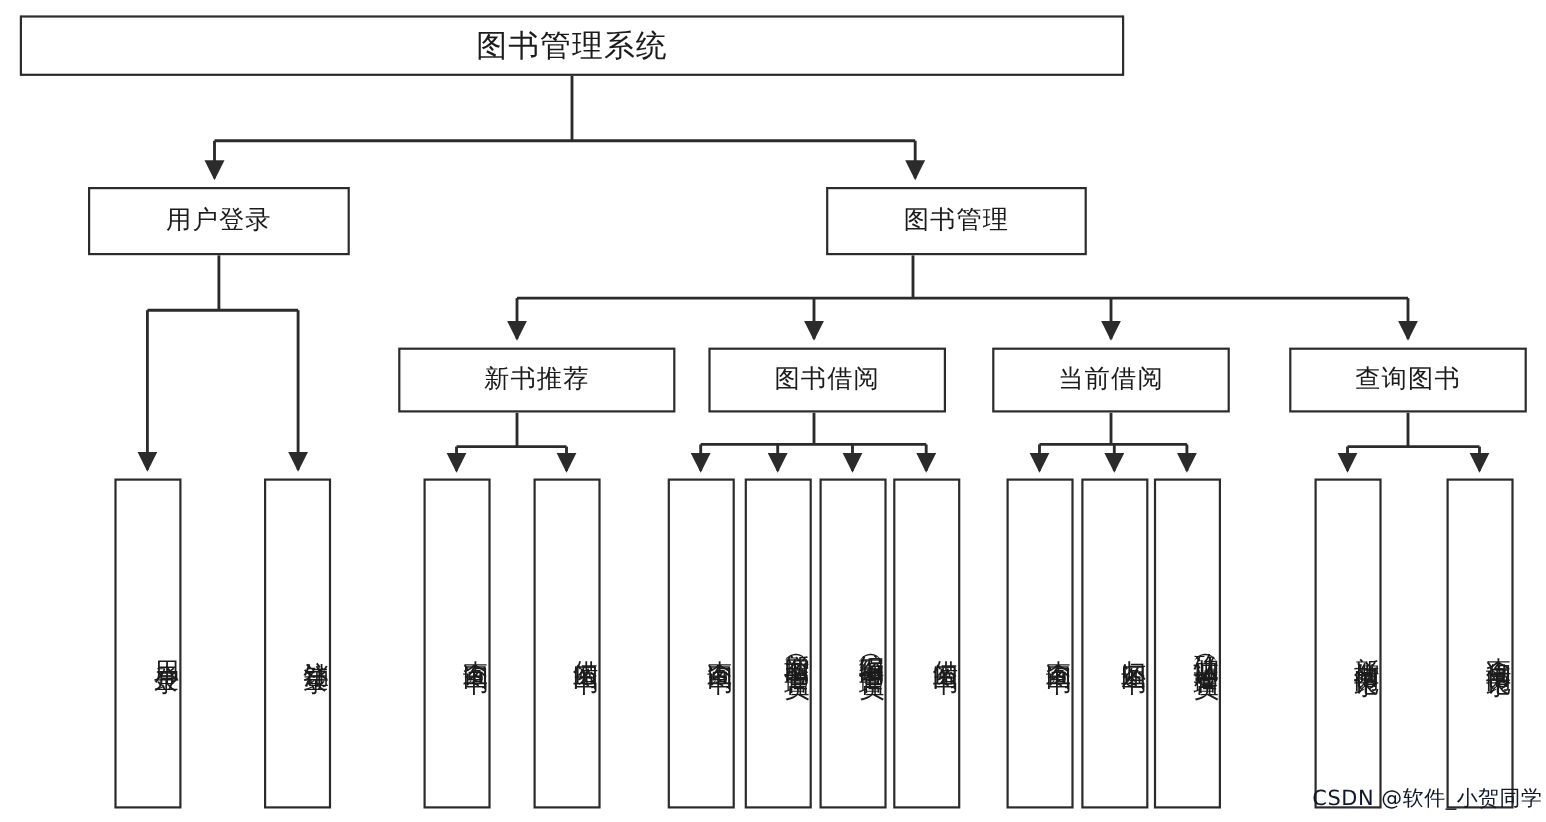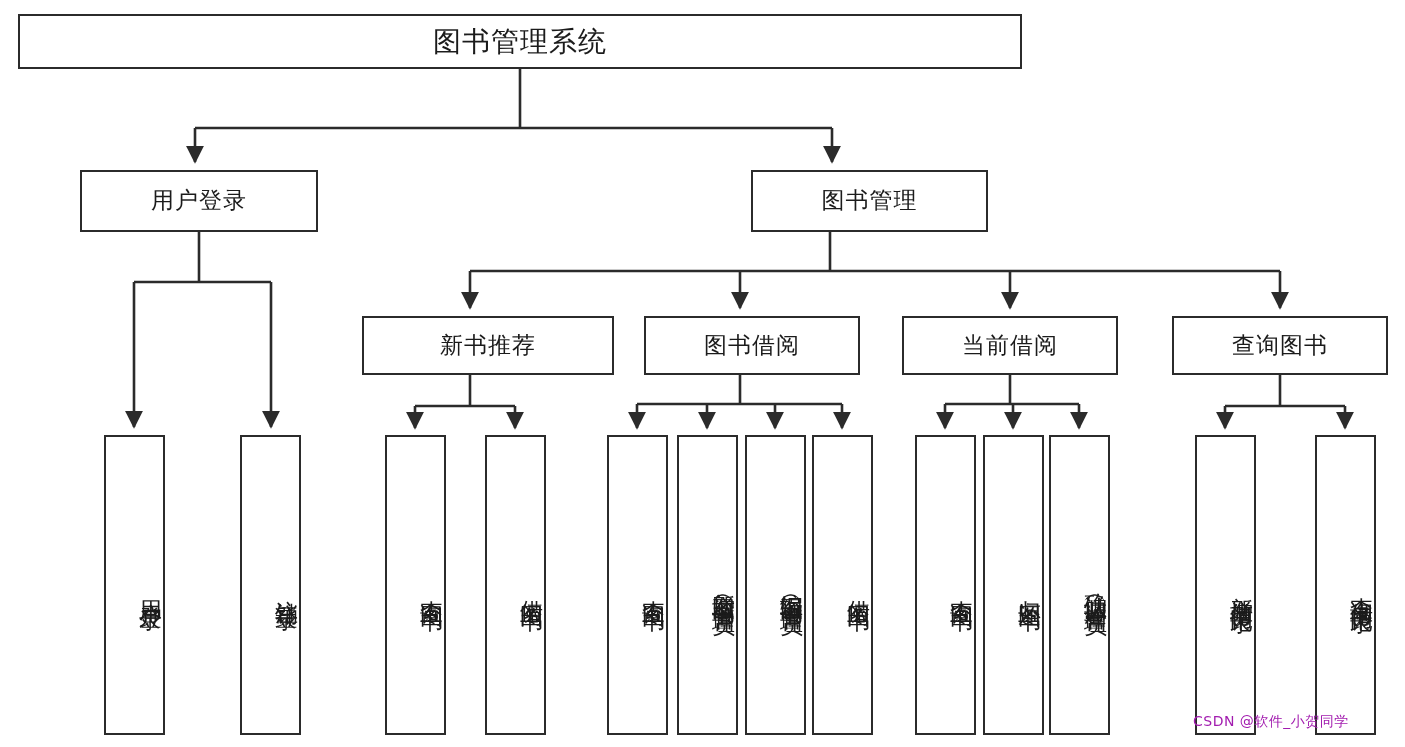--- a/index.html
+++ b/index.html
@@ -55,22 +55,22 @@
   }
   .node.v .label {
     writing-mode: vertical-rl;
     text-orientation: upright;
     white-space: nowrap;
   }
   .watermark {
     position: absolute;
     left: 1193px;
     top: 713px;
-    font-size: 14px;
-    color: #a21caf;
+    font-size: 19px;
+    color: #0f172a;
     letter-spacing: 0.5px;
     z-index: 5;
     white-space: nowrap;
     pointer-events: none;
   }
 </style>
 </head>
 <body>
 
 <div id="canvas">

